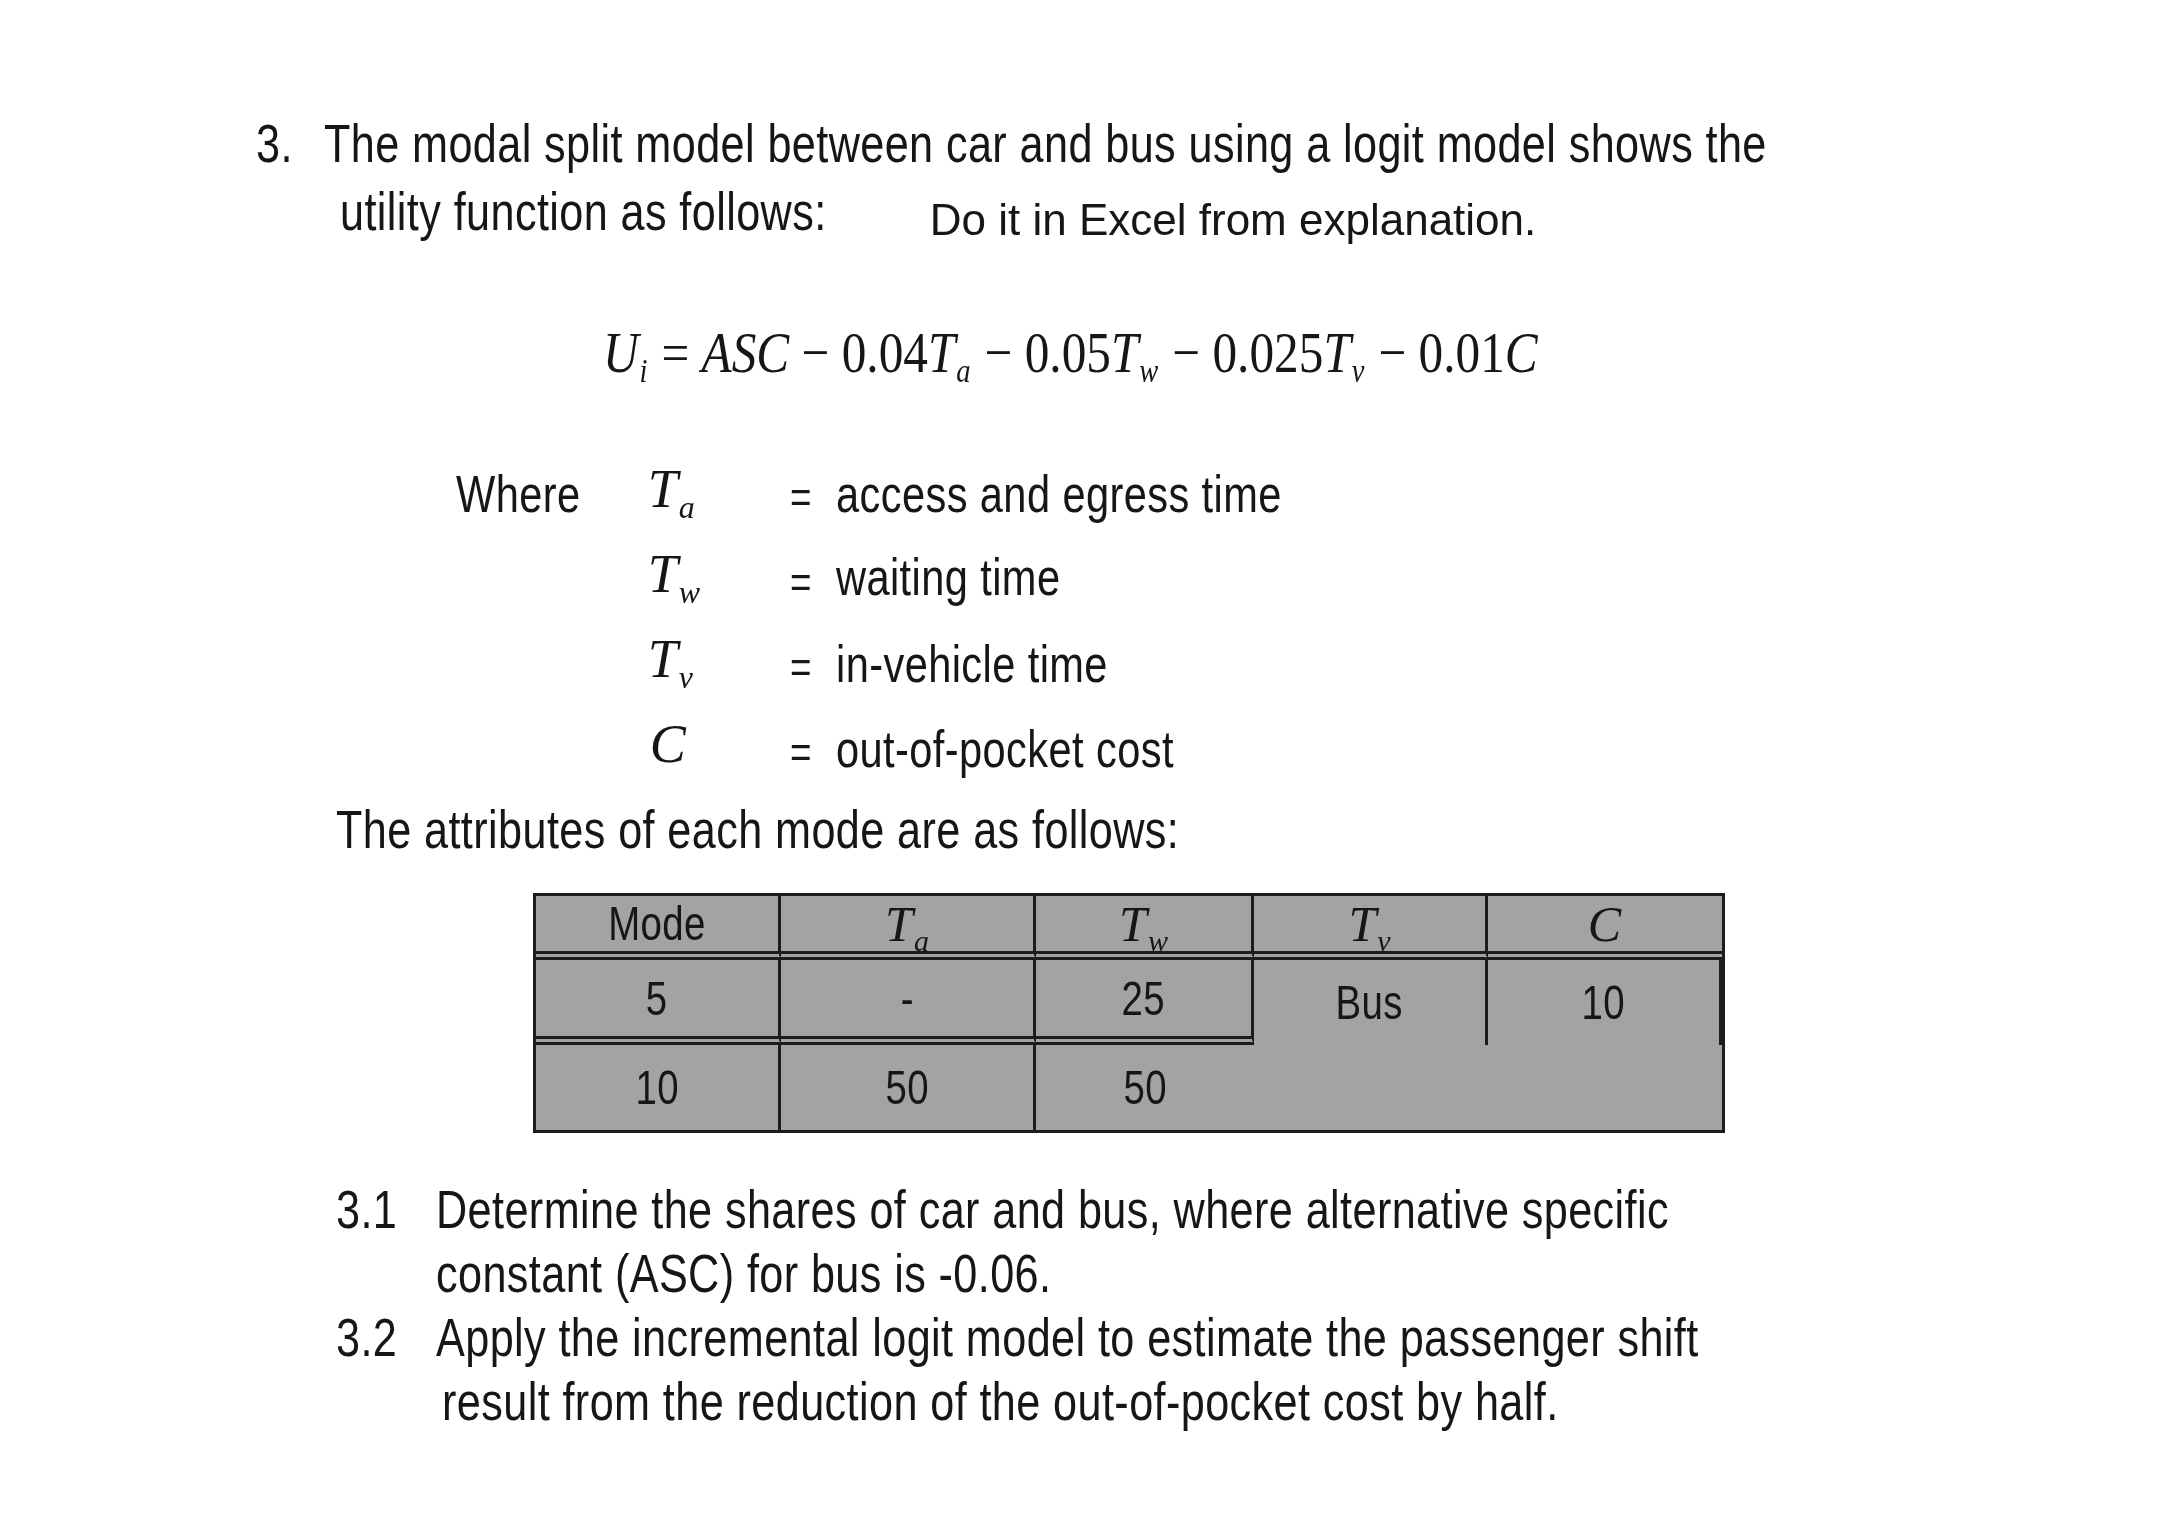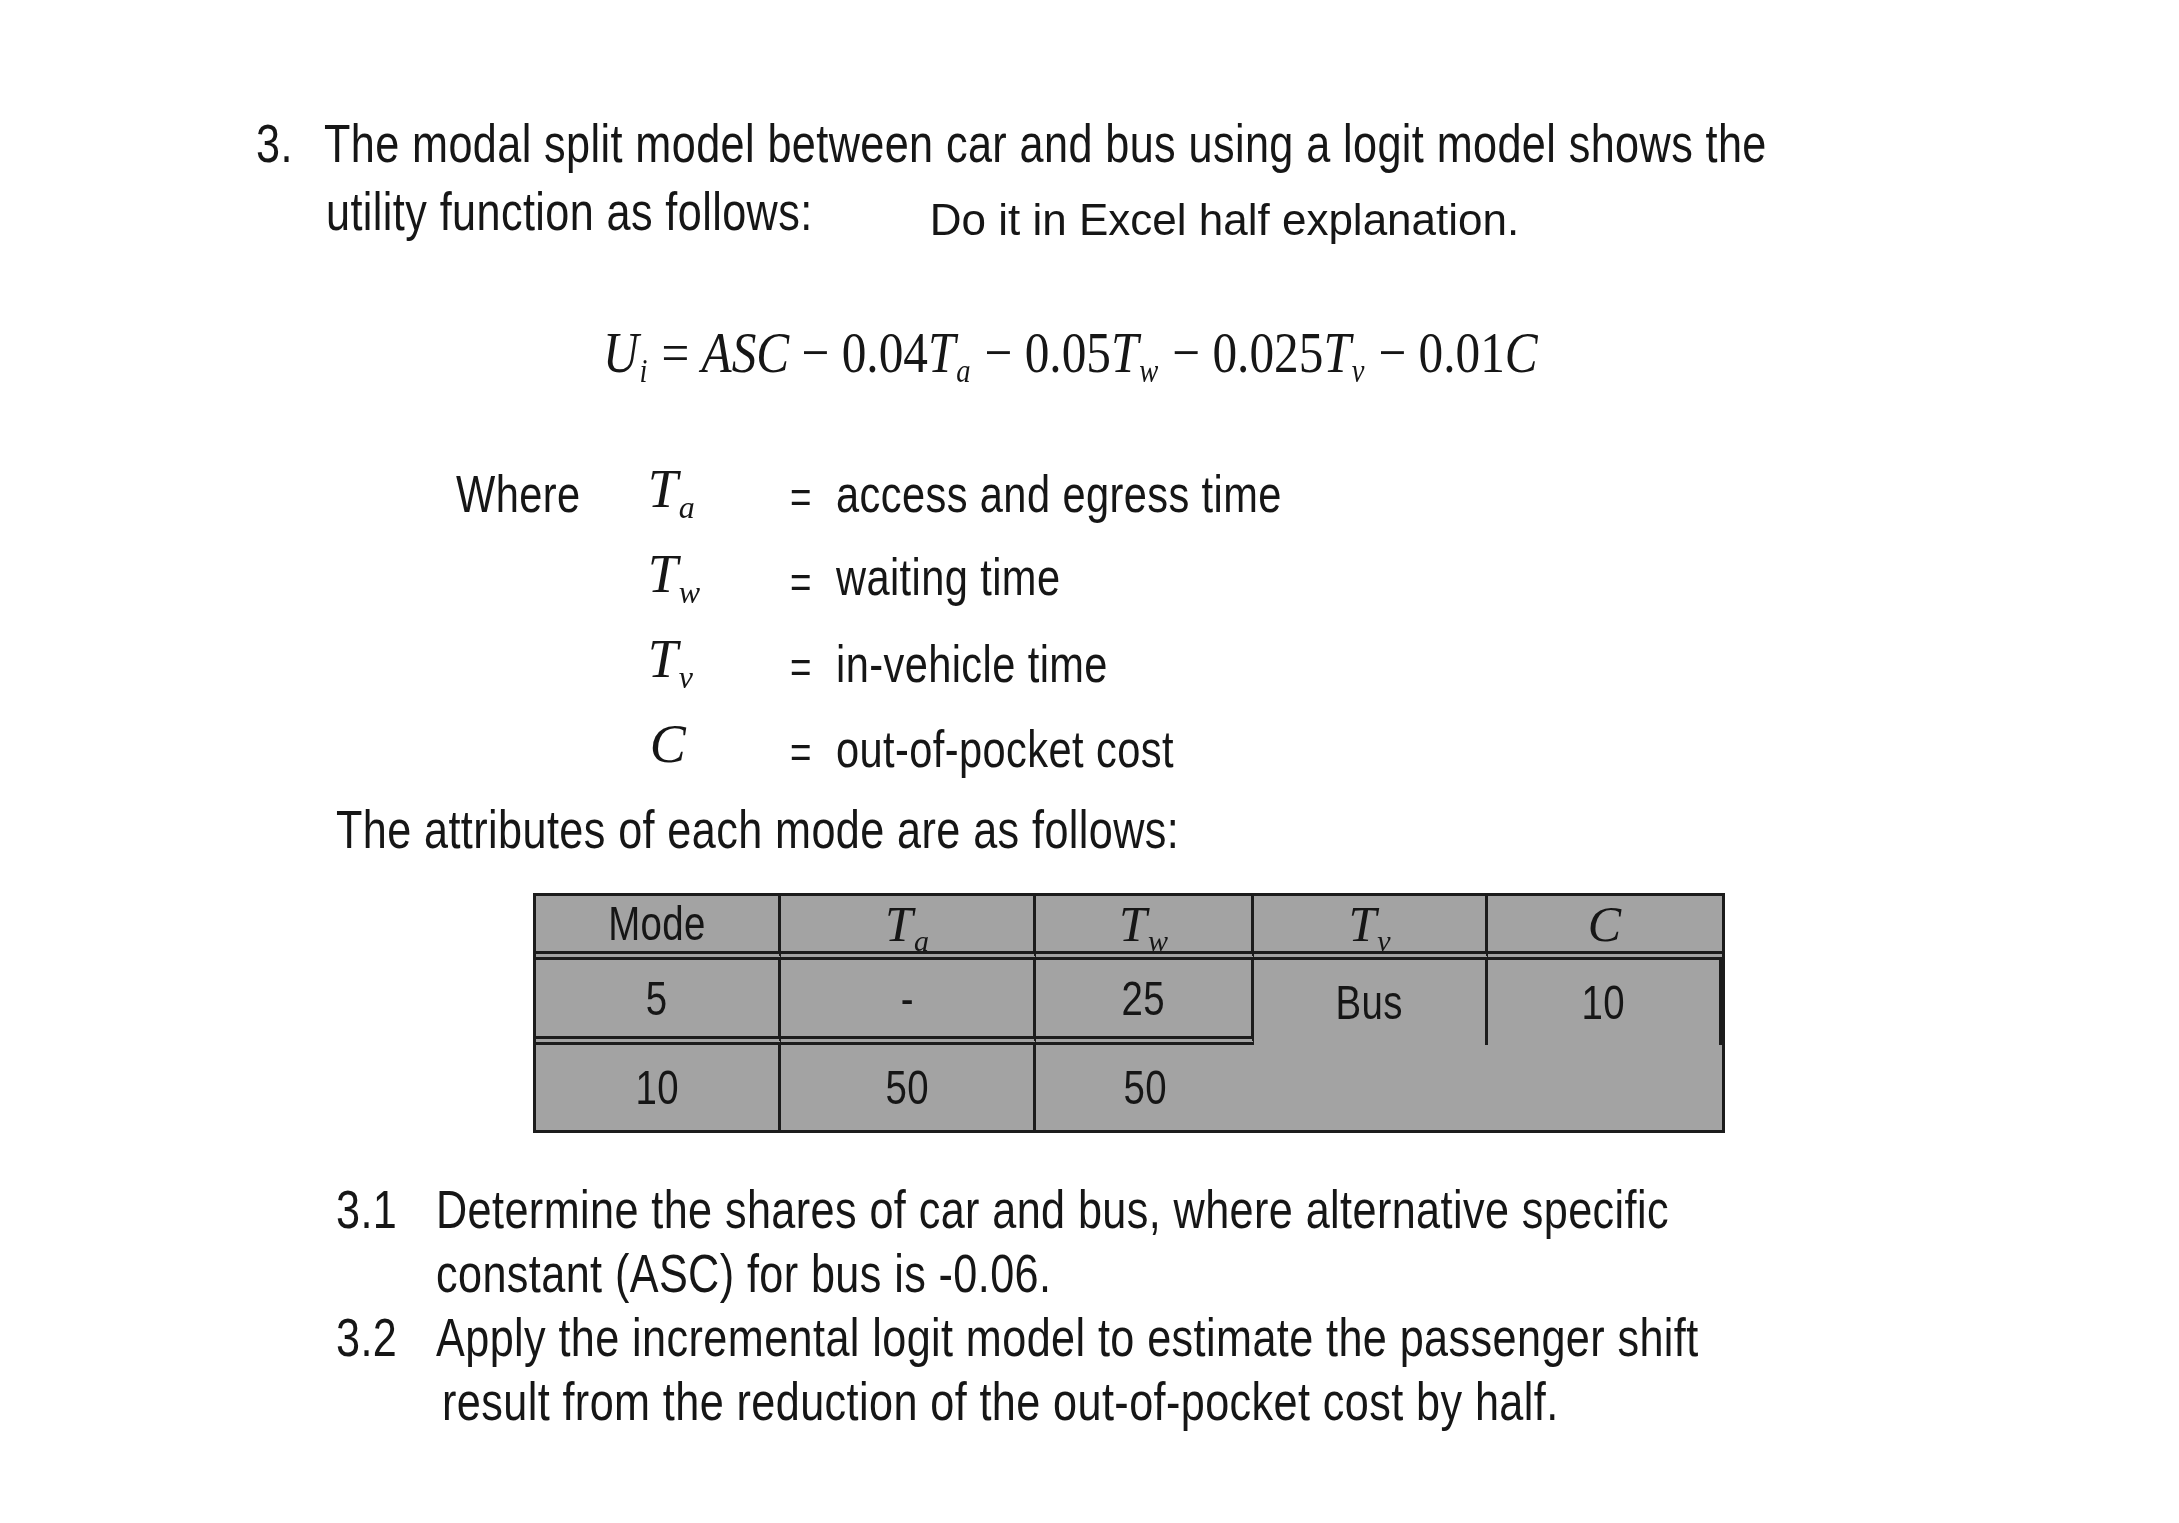--- a/index.html
+++ b/index.html
@@ -118,25 +118,25 @@
 <body>
 
 <div class="sheet">
 
   <div class="abs" style="left:238px; top:100px;">
     <span class="cond h-num">3.</span>
   </div>
   <div class="abs" style="left:306px; top:100px;">
     <span class="cond h-line">The modal split model between car and bus using a logit model shows the</span>
   </div>
-  <div class="abs" style="left:308px; top:168px;">
+  <div class="abs" style="left:322px; top:168px;">
     <span class="cond h-line">utility function as follows:</span>
   </div>
   <div class="abs" style="left:912px; top:182px;">
-    <span class="note-text">Do it in Excel half explanation.</span>
+    <span class="note-text">Do it in Excel from explanation.</span>
   </div>
 
   <div class="abs" style="left:585px; top:308px;">
     <span class="formula-inner"><span class="fvar">U</span><span class="fsub">i</span><span class="fop"> = </span><span class="fvar">ASC</span><span class="fop"> − </span><span class="fnum">0.04</span><span class="fvar">T</span><span class="fsub">a</span><span class="fop"> − </span><span class="fnum">0.05</span><span class="fvar">T</span><span class="fsub">w</span><span class="fop"> − </span><span class="fnum">0.025</span><span class="fvar">T</span><span class="fsub">v</span><span class="fop"> − </span><span class="fnum">0.01</span><span class="fvar">C</span></span>
   </div>
 
   <div class="abs" style="left:438px; top:452px;">
     <span class="cond w-label">Where</span>
   </div>
 

